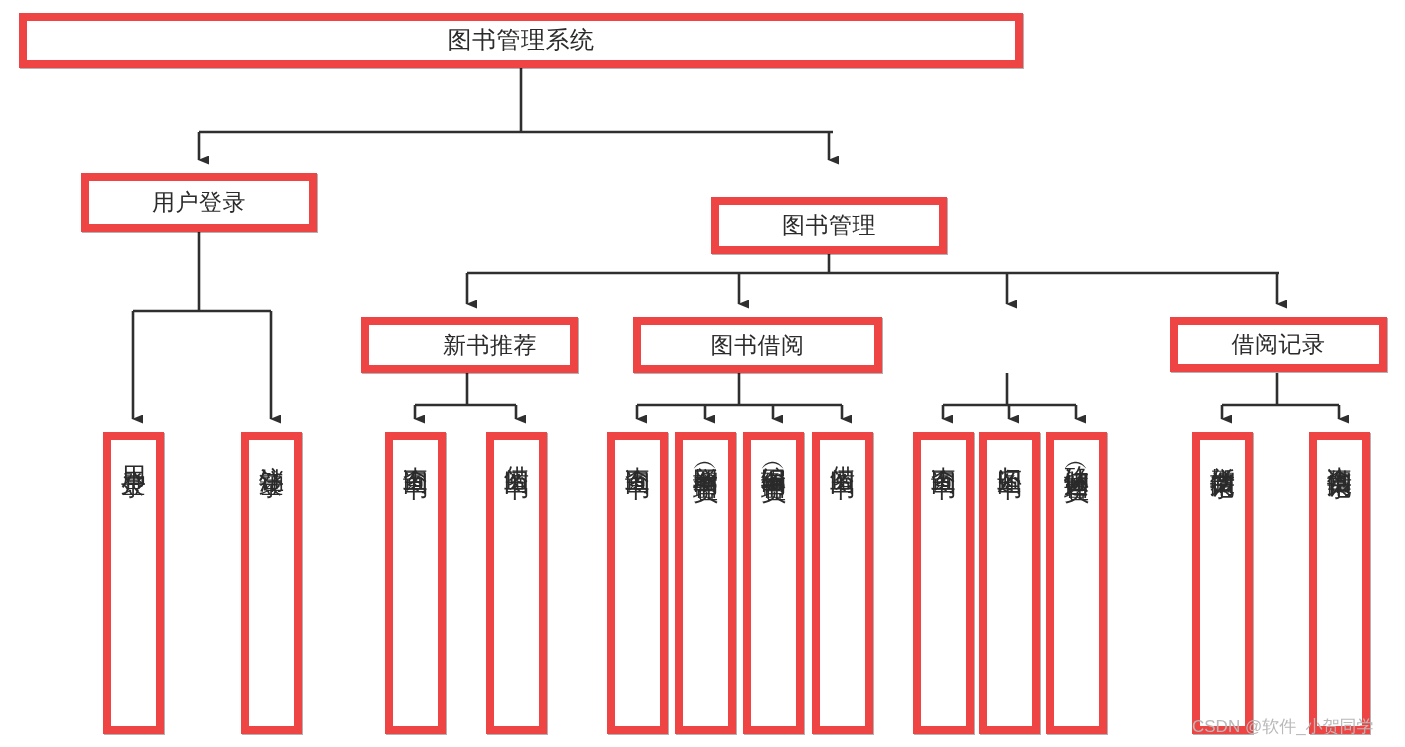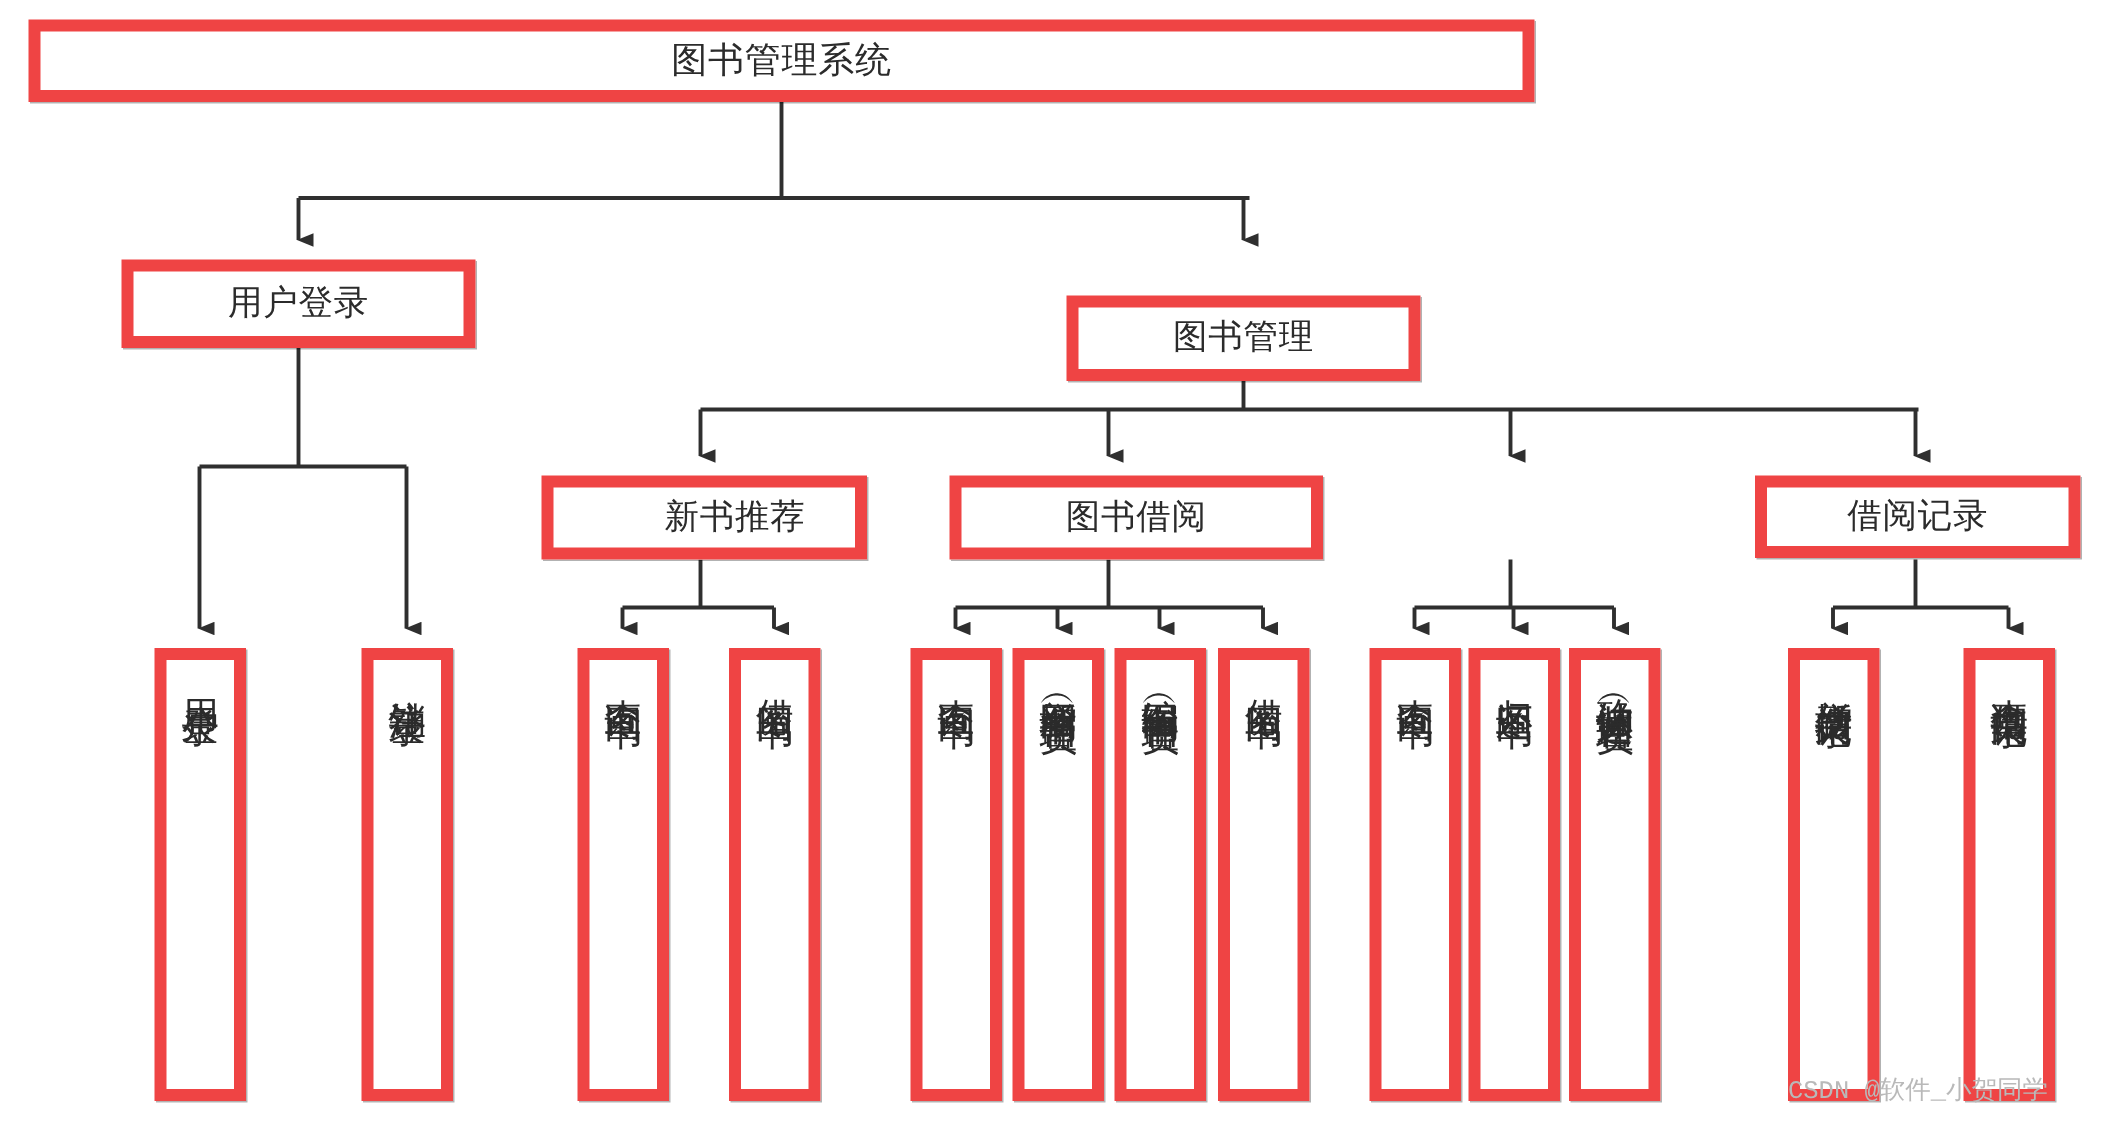--- a/index.html
+++ b/index.html
@@ -69,21 +69,21 @@
   .node.v.tall .node-label {
     letter-spacing: 2px;
   }
   .watermark {
     position: absolute;
     left: 1192px;
     top: 715px;
     font-size: 17px;
     color: #b9b9b9;
     white-space: nowrap;
-    font-family: Liberation Mono, monospace;
+    font-family: Liberation Sans, sans-serif;
   }
 </style>
 </head>
 <body>
 
 <div id="diagram">
 
   <svg id="connectors" viewBox="0 0 1405 747" xmlns="http://www.w3.org/2000/svg">
     <defs>
       <marker id="arrow" markerWidth="9" markerHeight="11" refX="4.5" refY="10" orient="auto" markerUnits="userSpaceOnUse">

